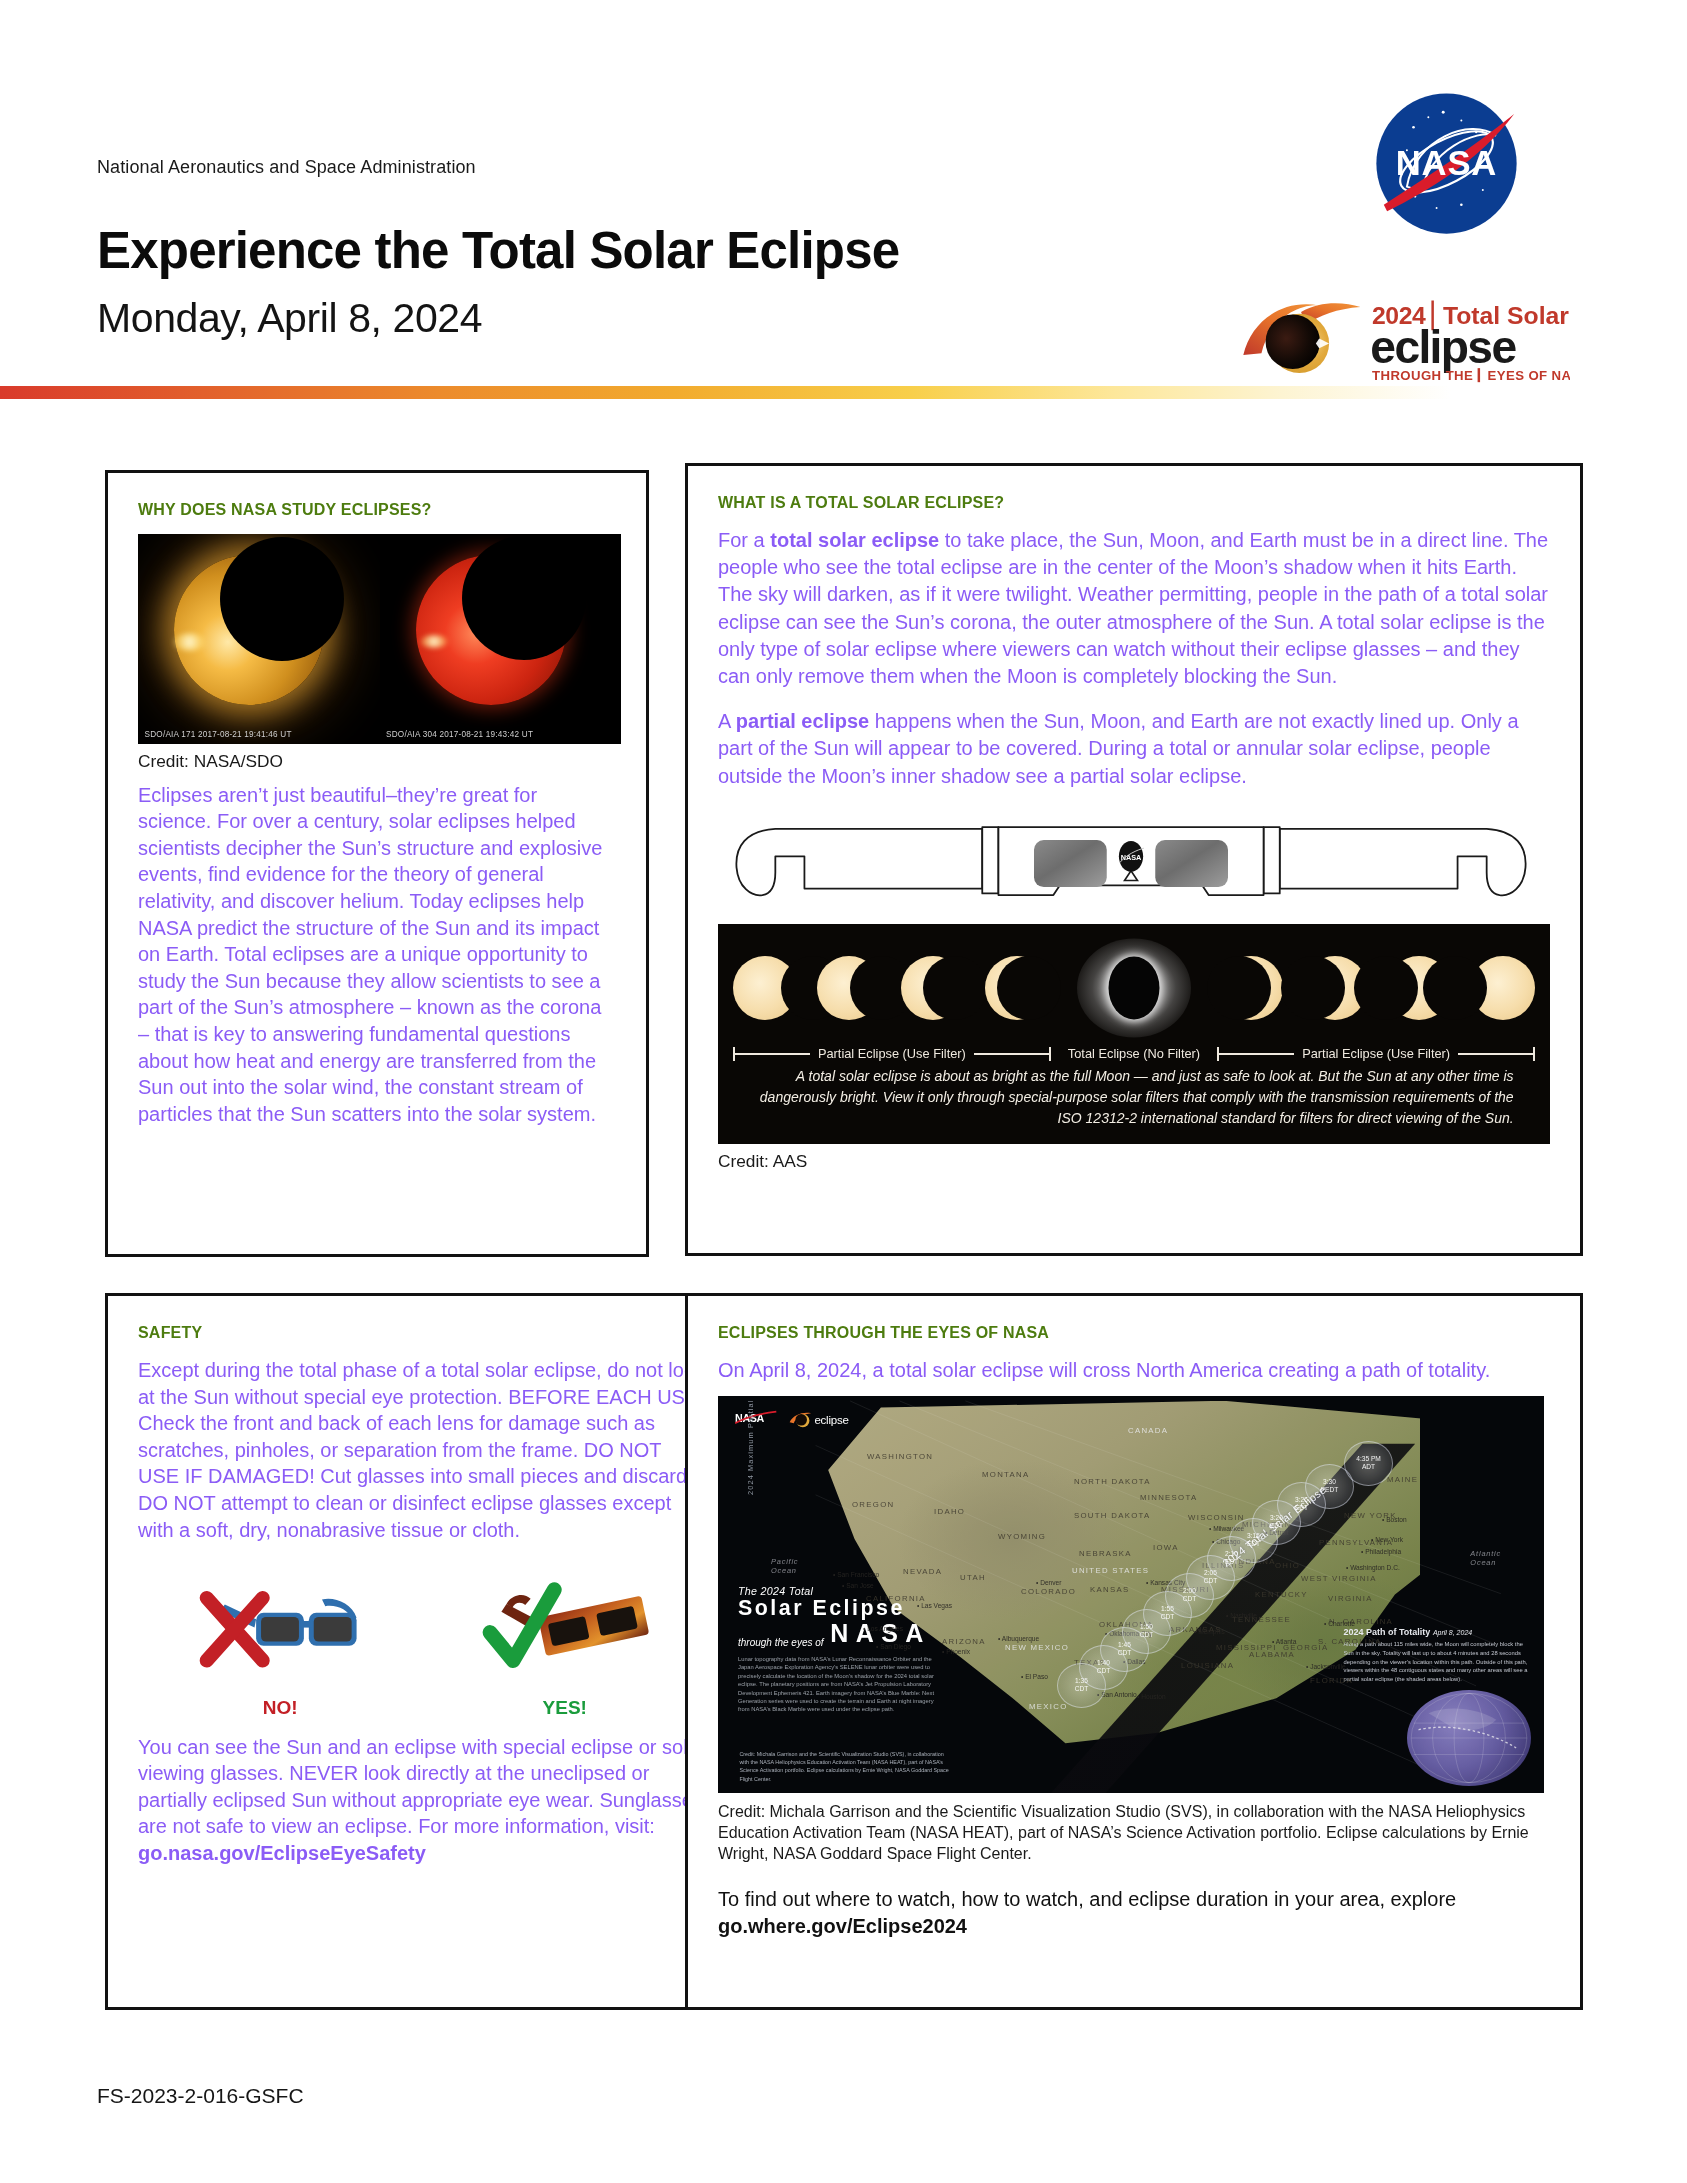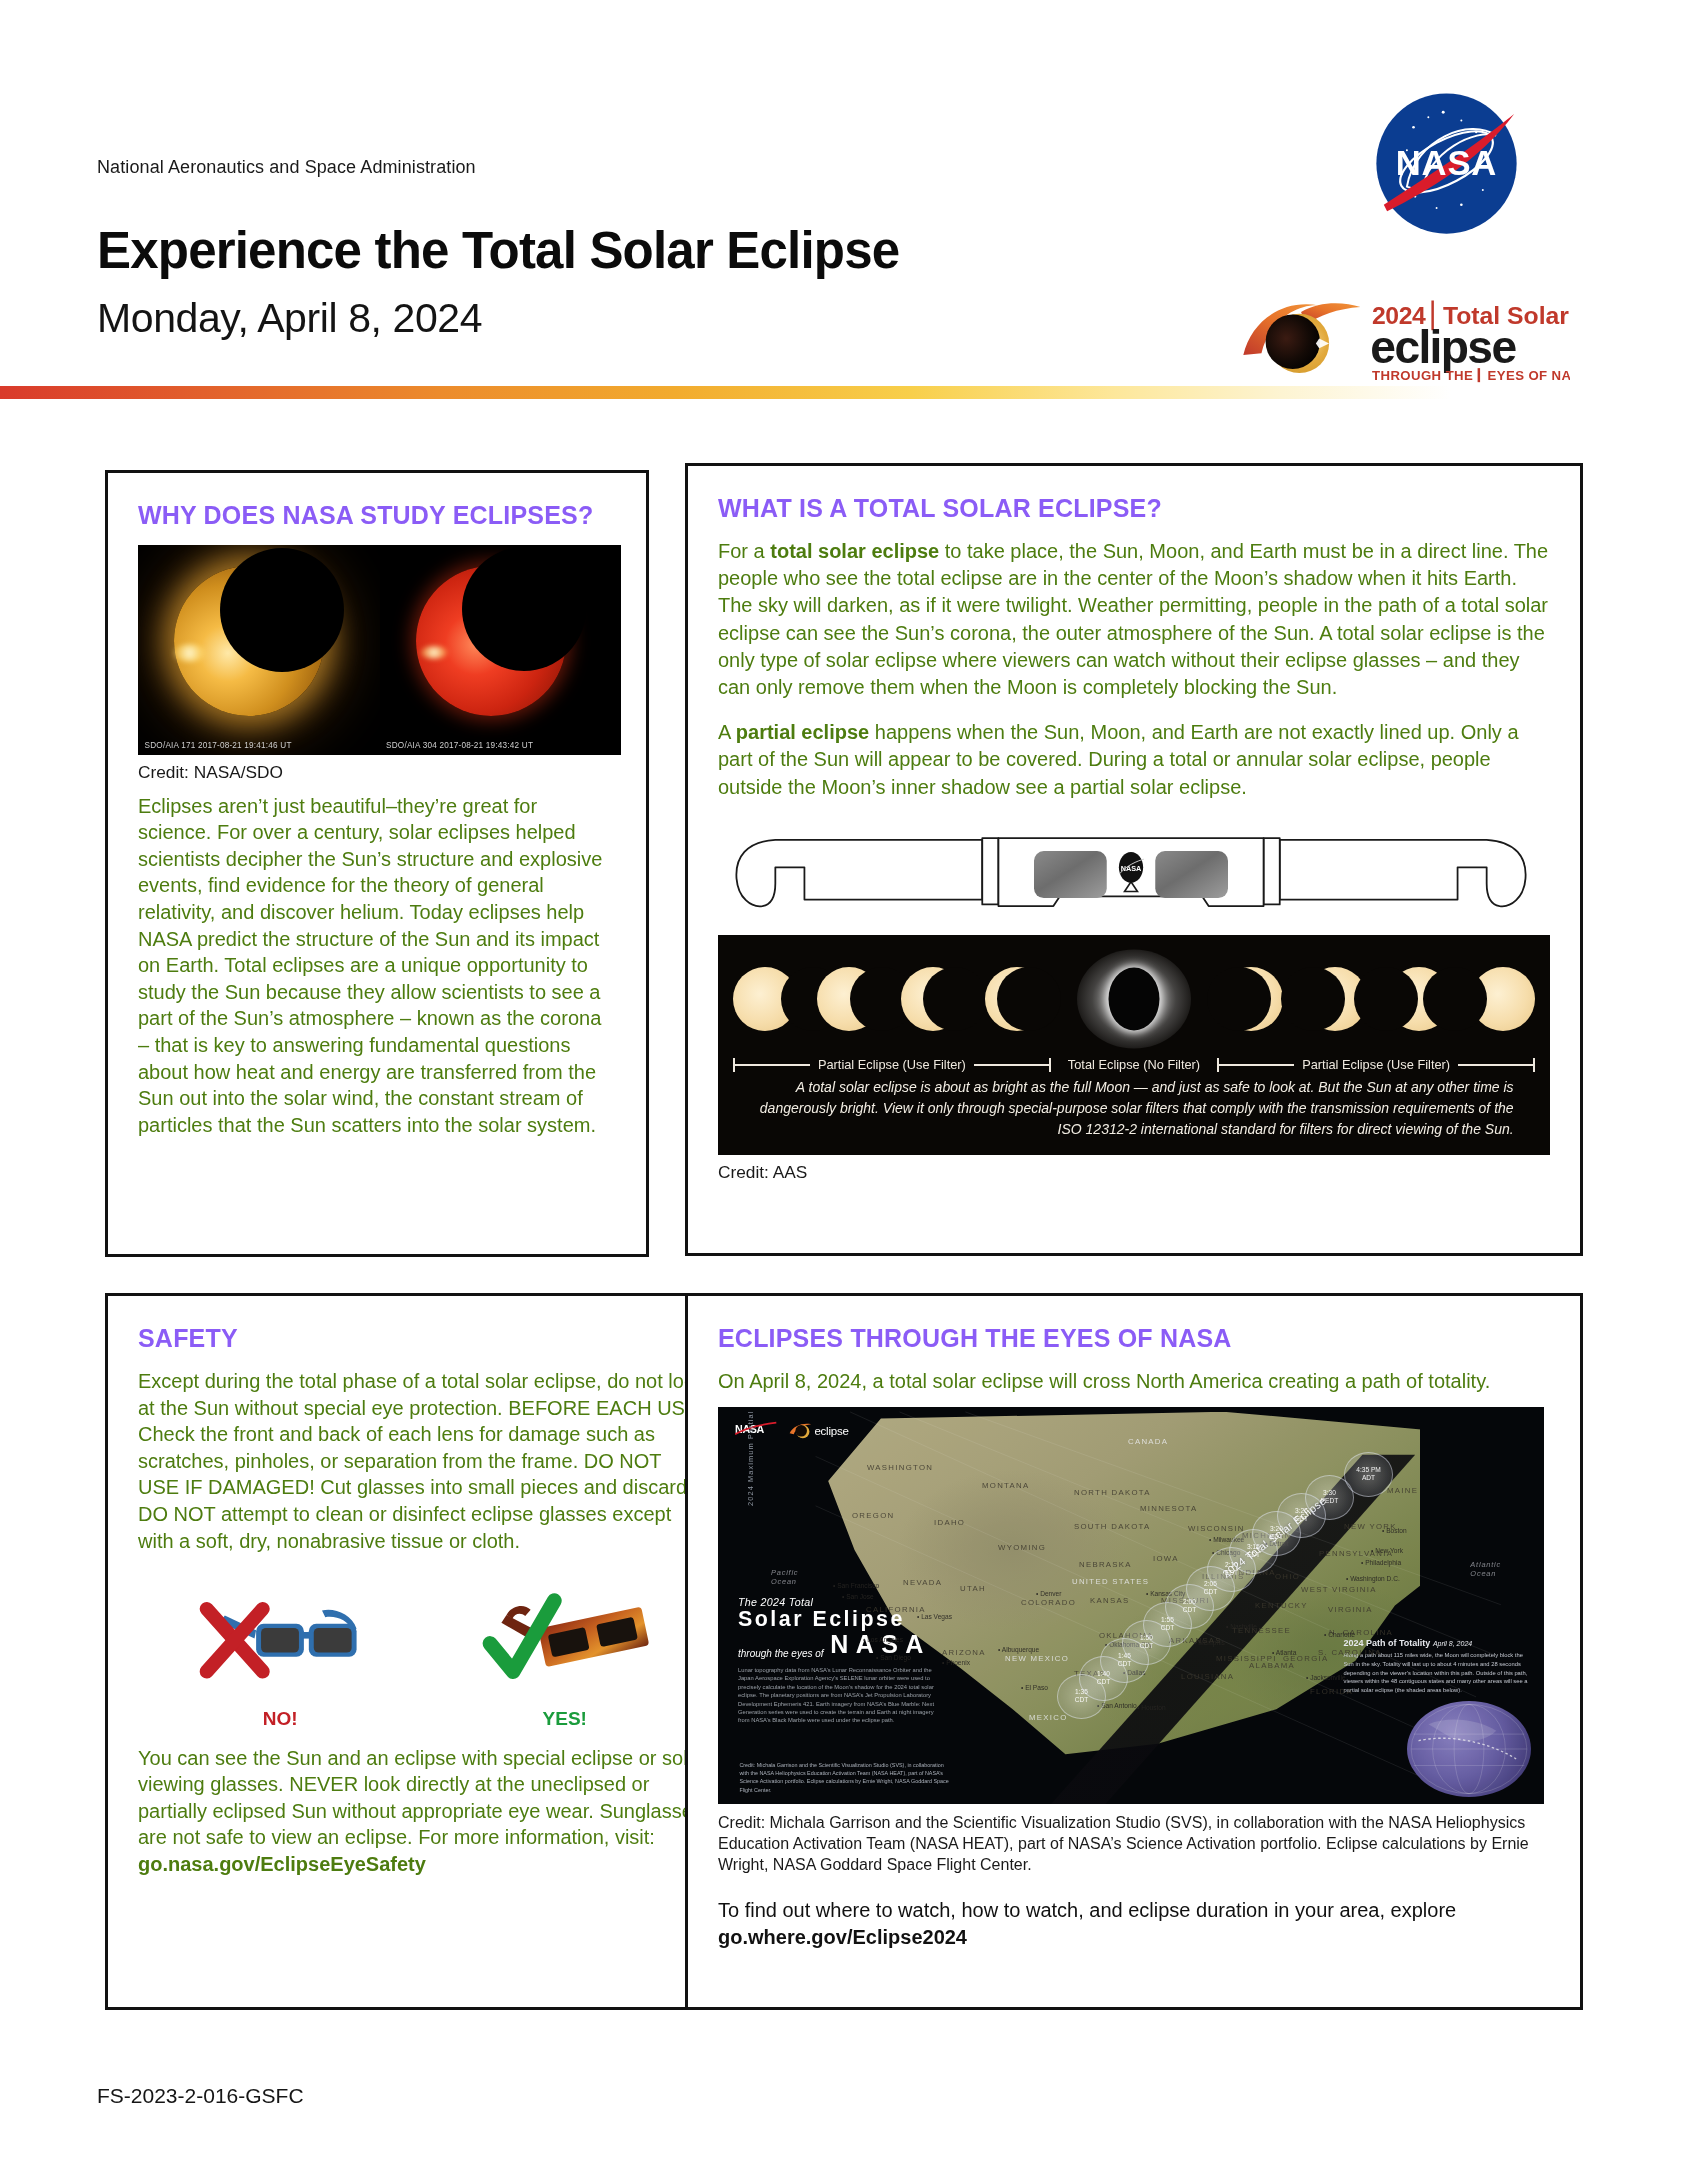--- a/index.html
+++ b/index.html
@@ -38,24 +38,24 @@
 
   
   .panel { position: absolute; border: 3.3px solid #111; background: #fff; }
   .panel-inner { padding: 28px 30px 25px 30px; }
   #panel-why      { left: 105px;  top: 470px;  width: 544px;  height: 787px; }
   #panel-what     { left: 685px;  top: 463px;  width: 898px; height: 793px; }
   #panel-safety   { left: 105px;  top: 1293px; width: 635px;  height: 717px; }
   #panel-eyes     { left: 685px;  top: 1293px; width: 898px; height: 717px; }
 
   .h2 {
-    font-size: 25px; font-weight: bold; letter-spacing: 0.2px;
-    color: #8b5cf6; margin-bottom: 15px;
-  }
-  .body-text { font-size: 20px; line-height: 1.33; color: #4d7c0f; }
+    font-size: 16px; font-weight: bold; letter-spacing: 0.2px;
+    color: #4d7c0f; margin-bottom: 15px;
+  }
+  .body-text { font-size: 20px; line-height: 1.33; color: #8b5cf6; }
   .body-text.sm { font-size: 20px; line-height: 1.36; }
   .body-text p + p { margin-top: 18px; }
   .caption { font-size: 17.3px; color: #1a1a1a; margin-top: 6.6px; }
   .credit-small { font-size: 16px; line-height: 1.33; color: #1a1a1a; margin-top: 8.2px; }
   b, strong { font-weight: bold; }
 
   
   .sdo {
     position: relative; width: 483px; height: 210px; background: #000;
     margin-top: 3.3px; overflow: hidden; display: flex;

